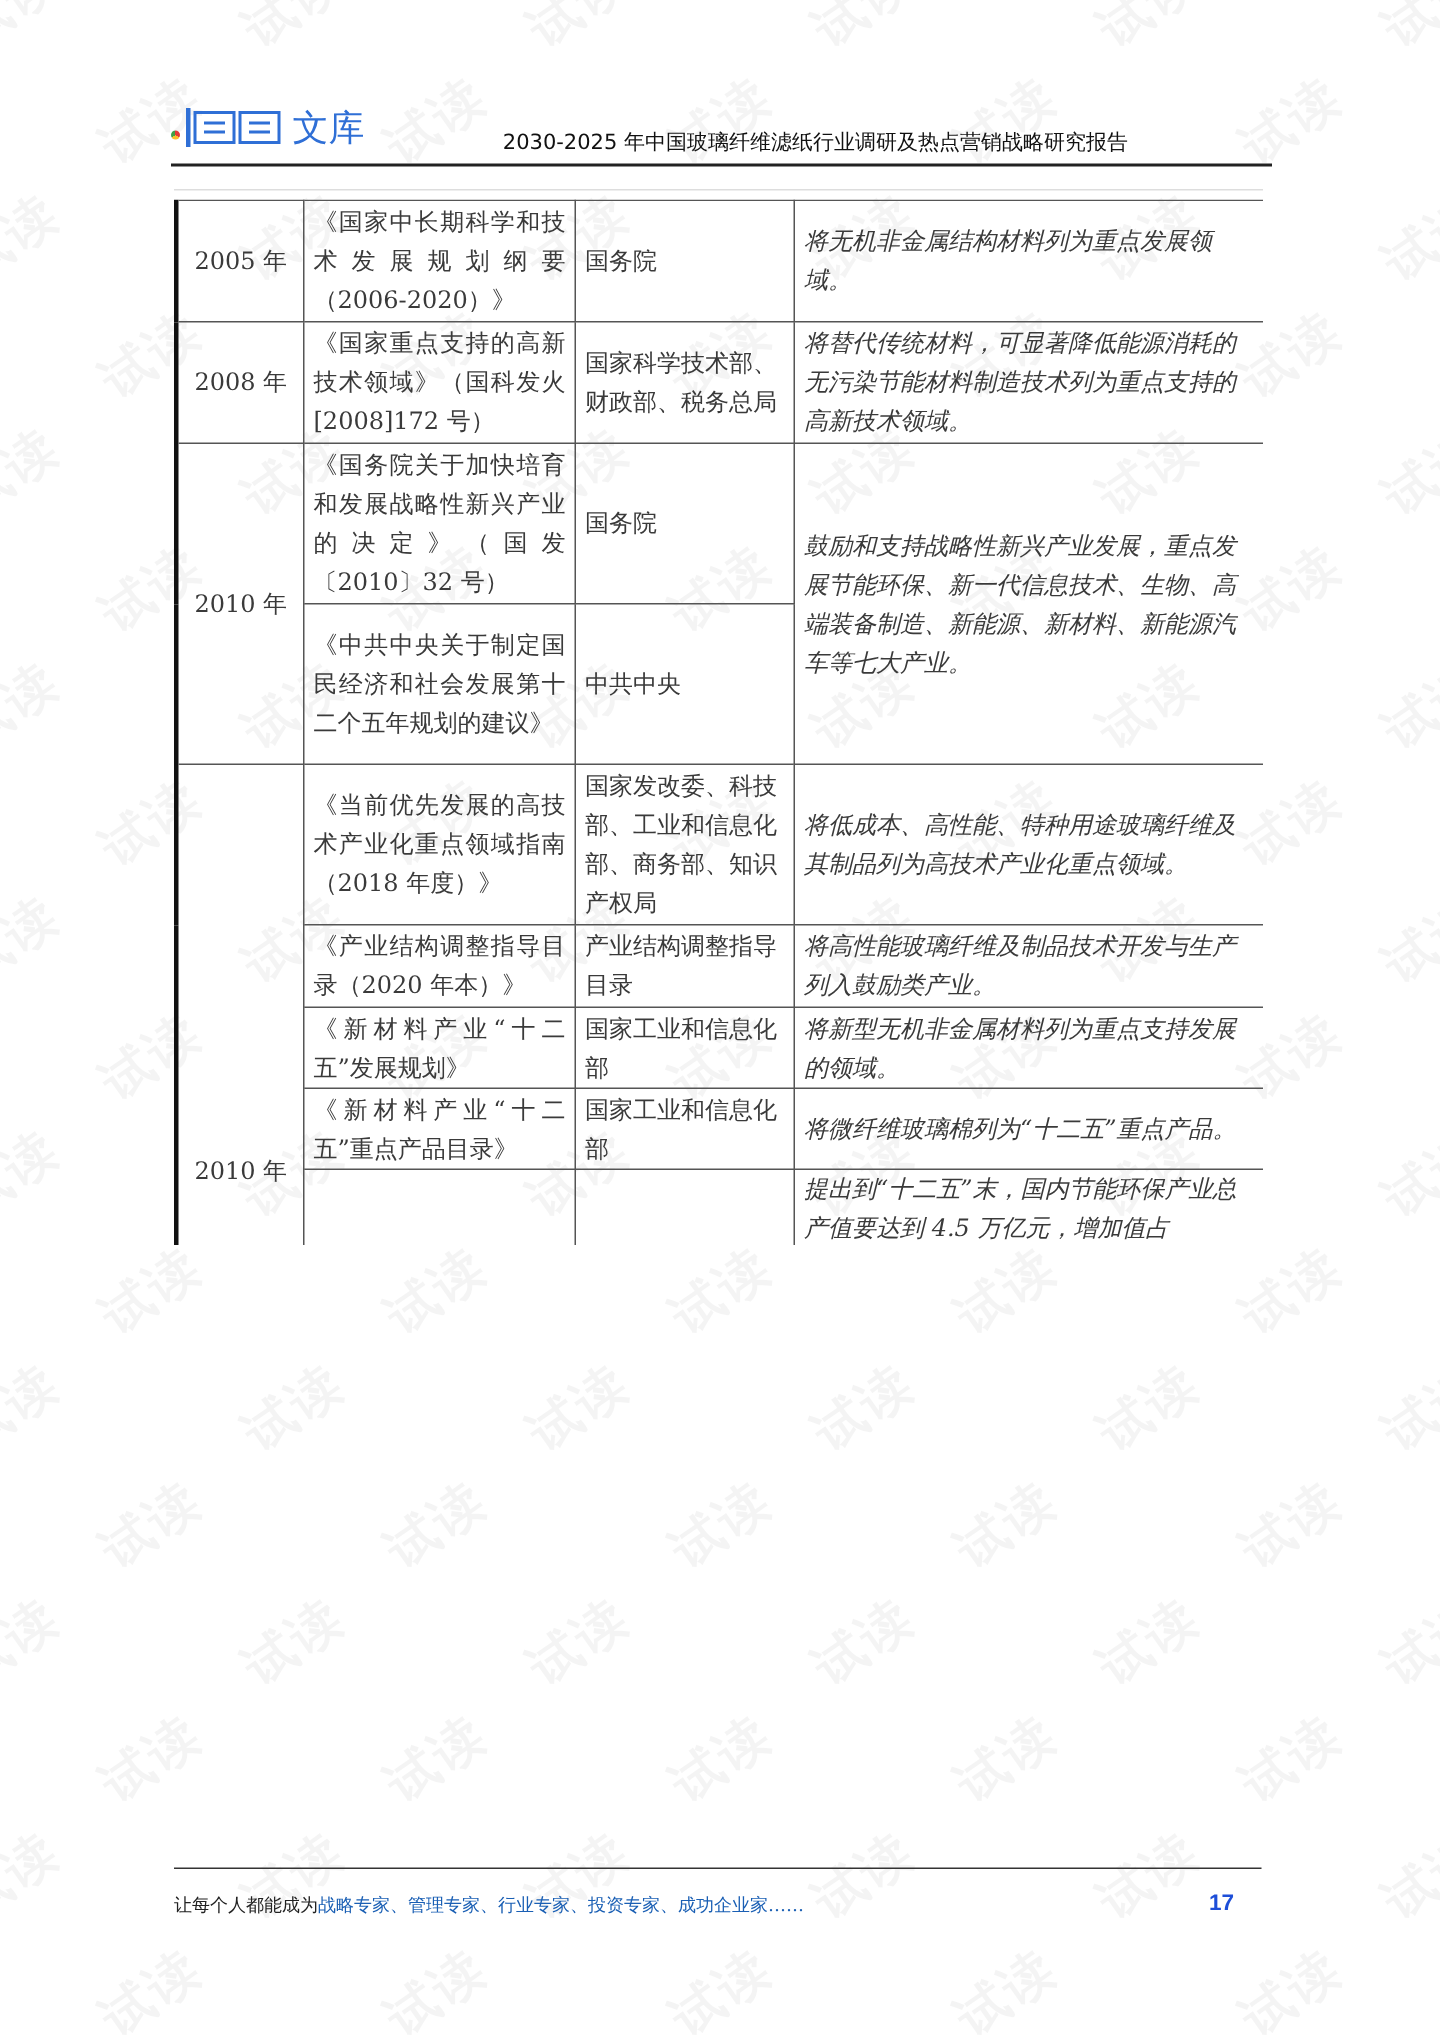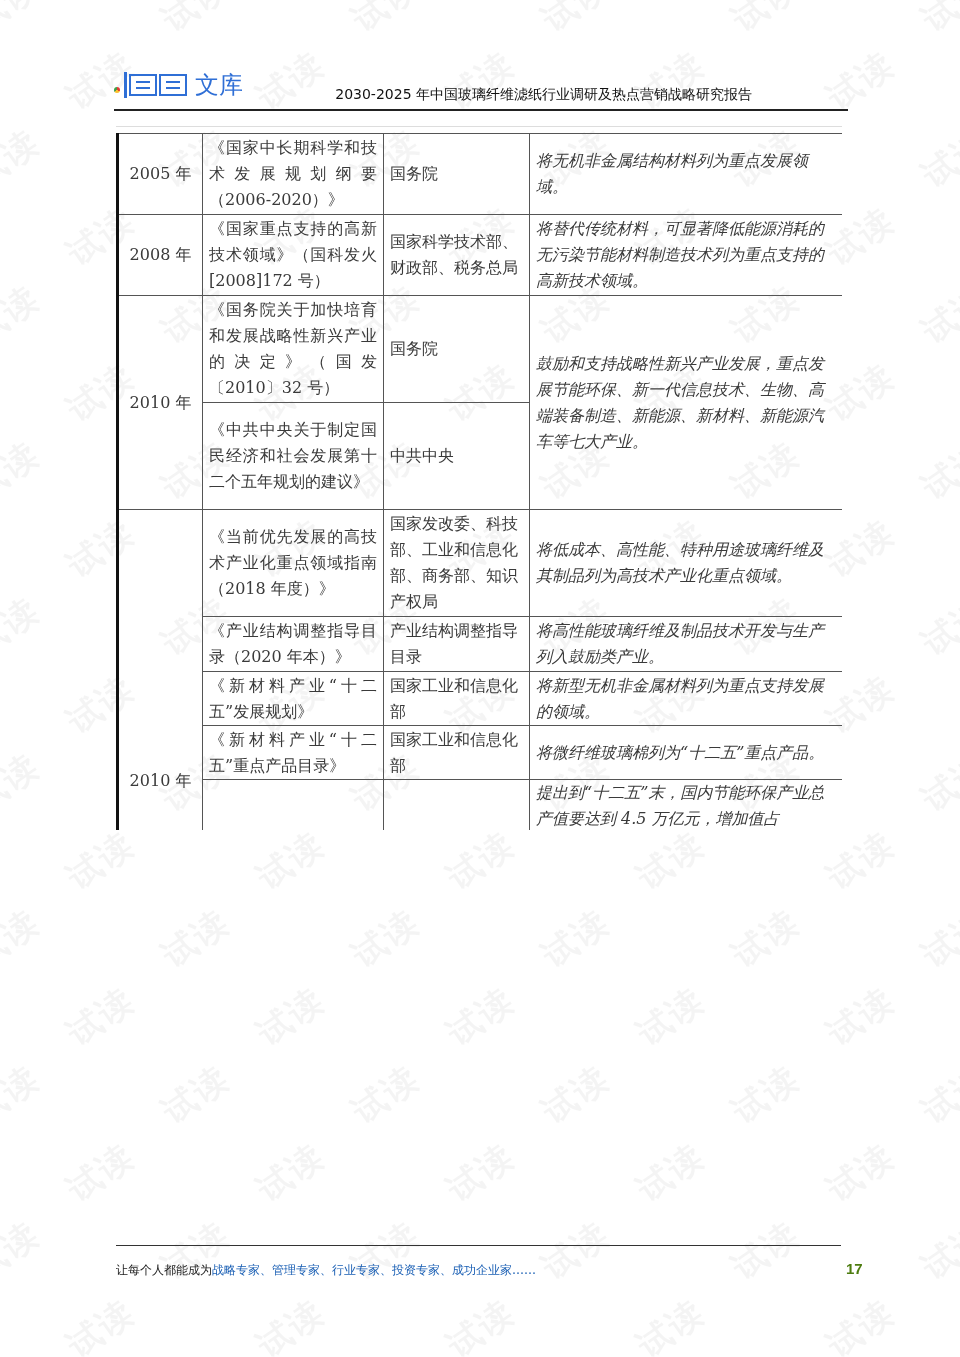--- a/index.html
+++ b/index.html
@@ -32,21 +32,21 @@
   table { border-collapse:collapse; width:726px; table-layout:fixed; font-size:16px; line-height:26px; }
   td { border:1px solid #555; vertical-align:middle; padding:0 6px; color:#3a3a3a; }
   td.year { text-align:center; border-left:3px solid #111; }
   td.desc { border-right:3px solid #8b5cf6;font-style:italic; }
   td.doc { text-align:justify; }
   col.c1 { width:85px; } col.c2 { width:181px; } col.c3 { width:146px; } col.c4 { width:314px; }
 
   .footer-rule { position:absolute; left:116px; top:1245px; width:725px; height:1px; background:#333; }
   .footer-text { position:absolute; left:116px; top:1262px; font-size:12px; color:#222; }
   .footer-text .hl { color:#1a5fb4;margin-top:13px; }
-  .page-num { position:absolute; left:806px; top:1260px; font-family:"Liberation Sans", sans-serif; font-weight:bold; font-size:15px; color:#4d7c0f;margin-left:40px; }
+  .page-num { position:absolute; left:806px; top:1260px; font-family:"Liberation Sans", sans-serif; font-weight:bold; font-size:15px; color:#1d4ed8; }
 </style>
 </head>
 <body>
 
 <div class="watermark-layer" id="wm-layer">
     <span class="wm" style="left: -30px; top: -20px;">试读</span>
     <span class="wm" style="left: 160px; top: -20px;">试读</span>
     <span class="wm" style="left: 350px; top: -20px;">试读</span>
     <span class="wm" style="left: 540px; top: -20px;">试读</span>
     <span class="wm" style="left: 730px; top: -20px;">试读</span>

